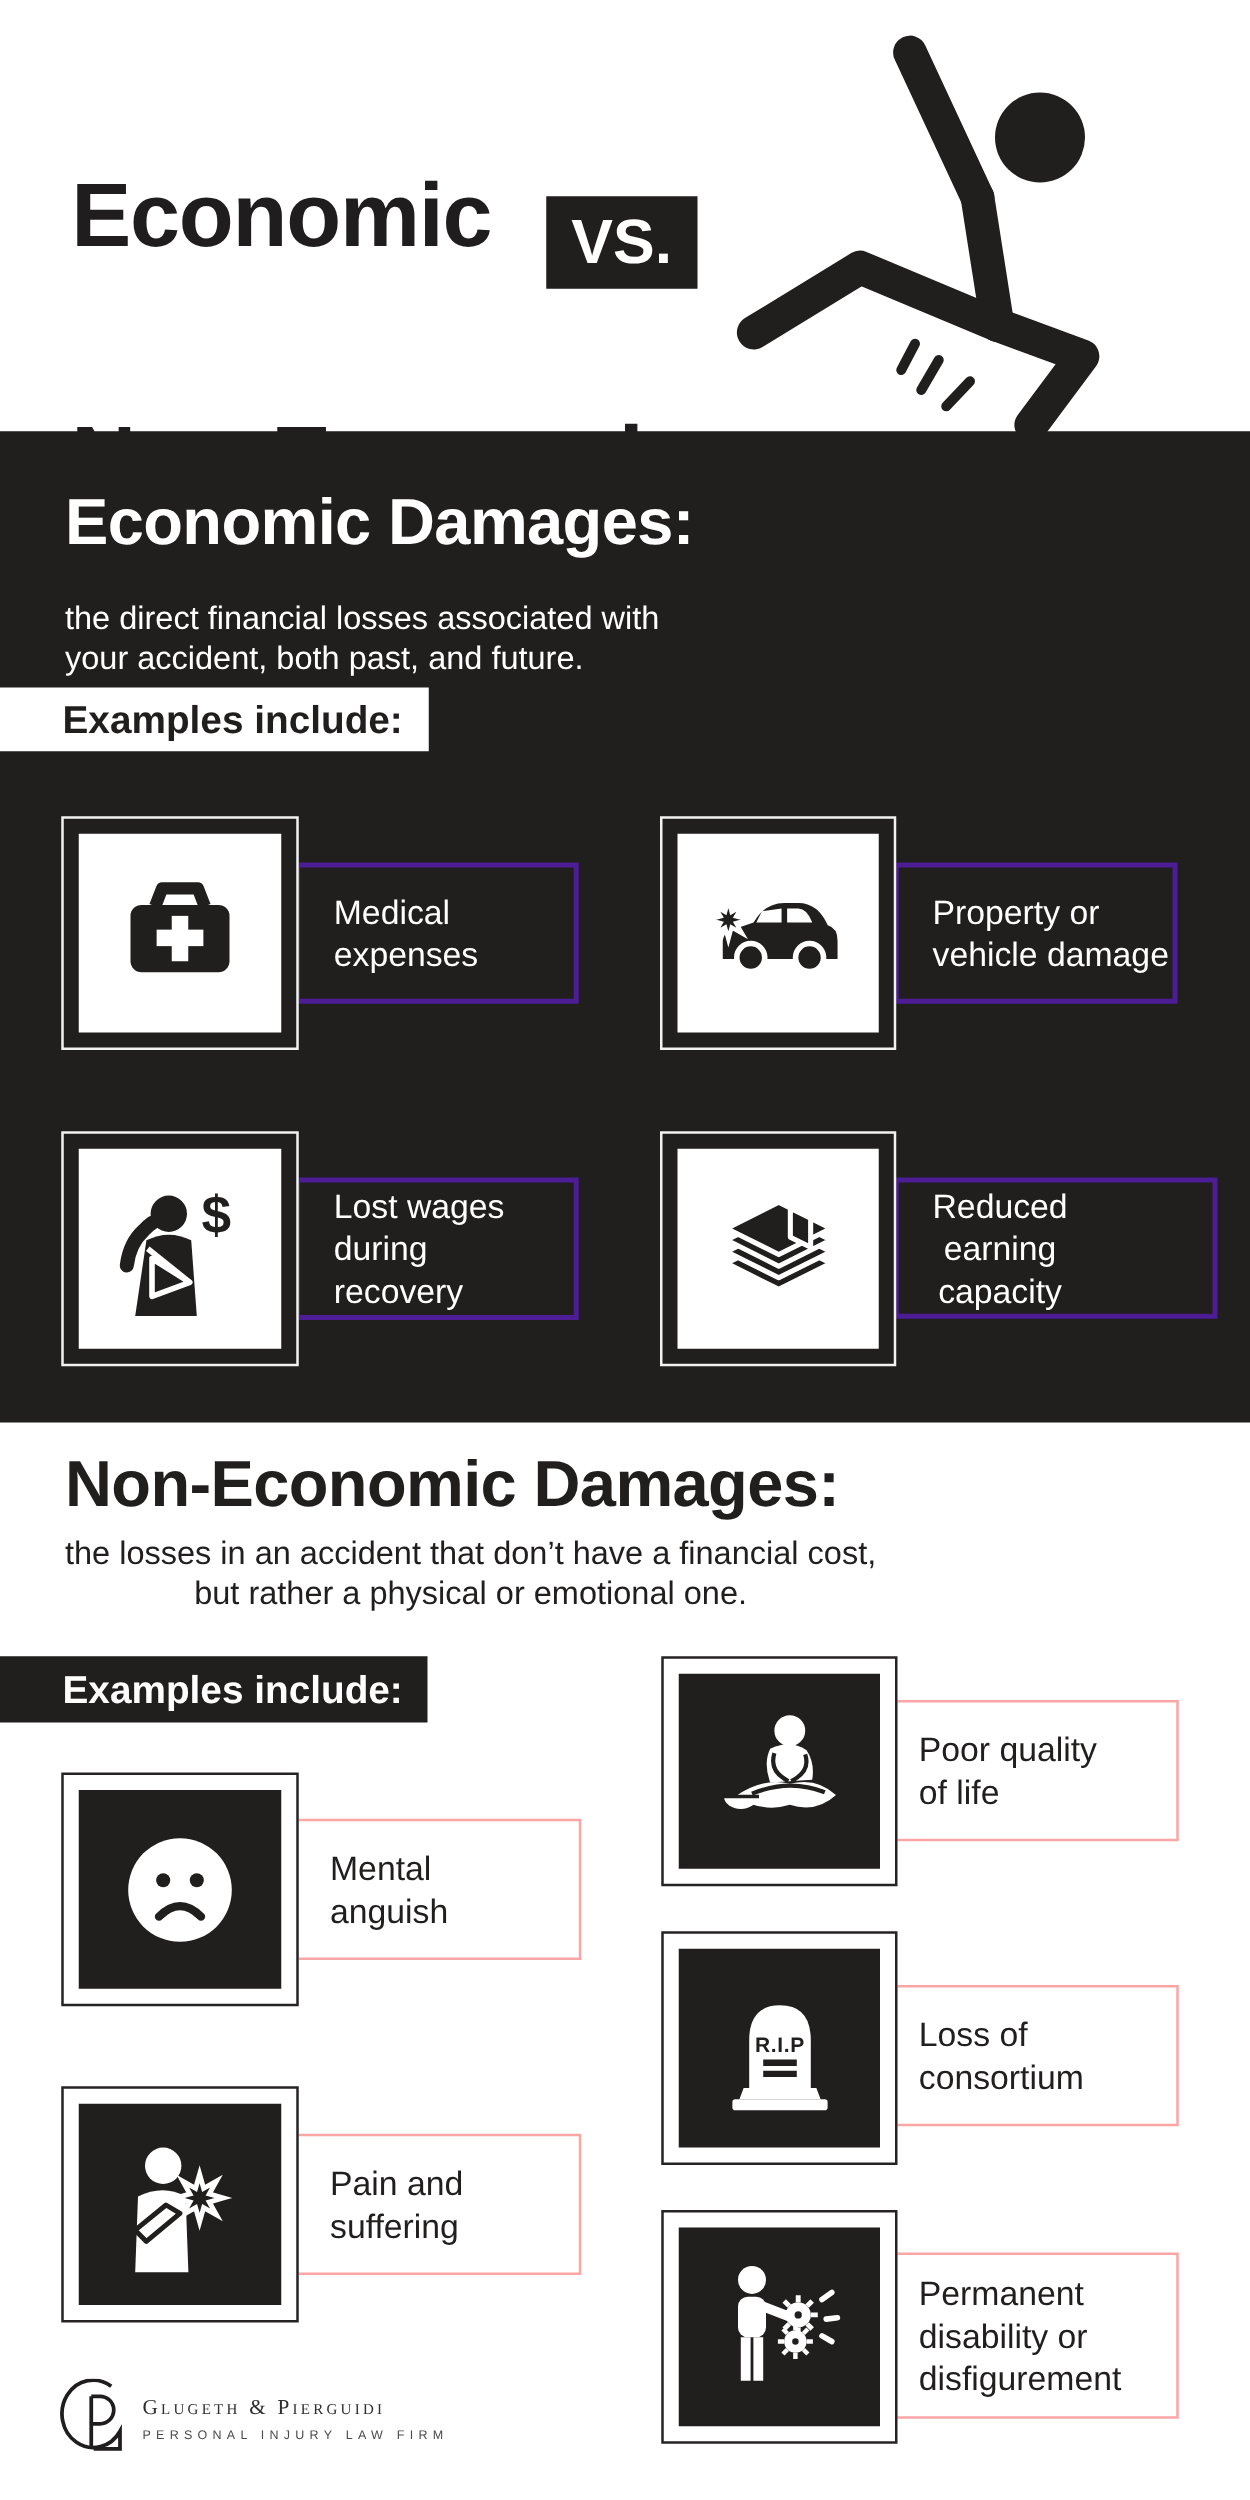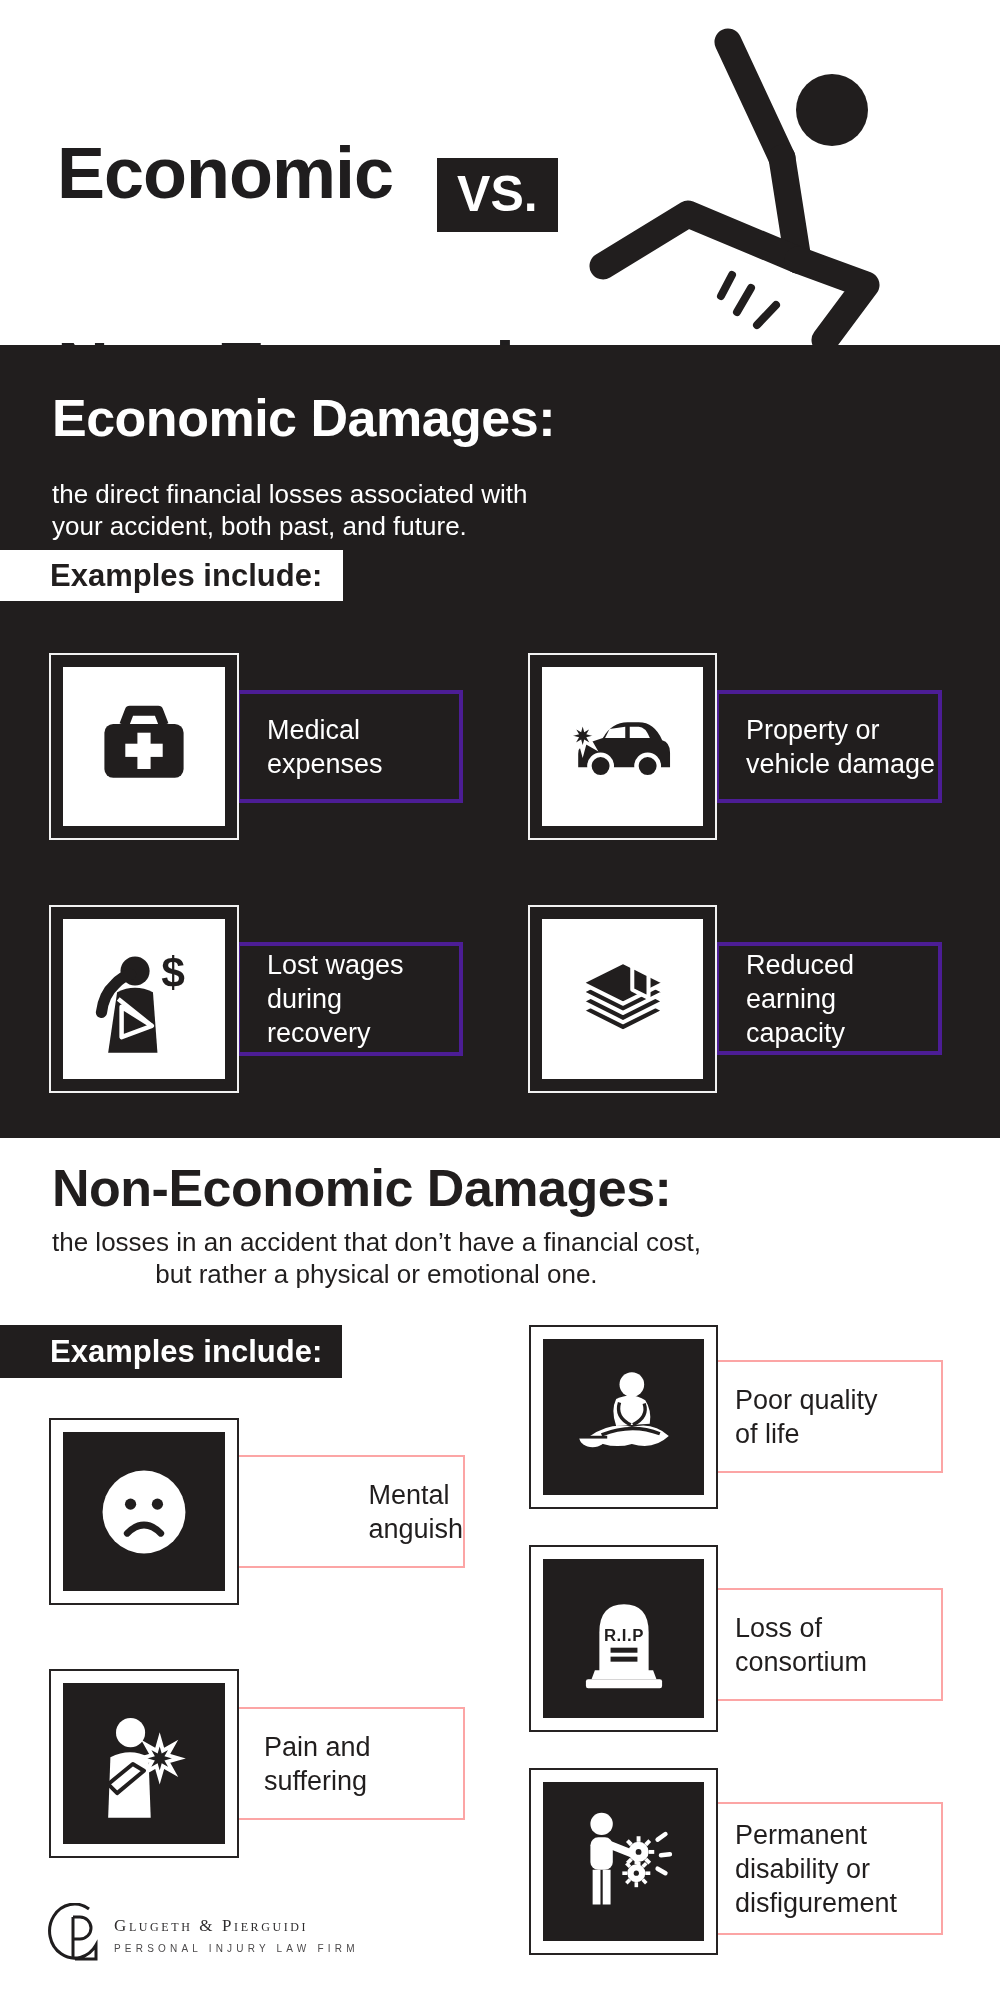--- a/index.html
+++ b/index.html
@@ -131,21 +131,21 @@
         <circle cx="42" cy="25" r="13" fill="#211e1e"></circle>
         <path d="M26,44 Q42,36 58,44 L62,98 L18,98 Z" fill="#211e1e"></path>
         <path d="M12,62 Q14,46 24,37 Q30,30 38,28" fill="none" stroke="#211e1e" stroke-width="10" stroke-linecap="round"></path>
         <line x1="27" y1="50" x2="57" y2="74" stroke="#ffffff" stroke-width="4"></line>
         <path d="M30,57 L57,74 L30,84 Z" fill="none" stroke="#ffffff" stroke-width="4" stroke-linejoin="round"></path>
         <text x="76" y="39" font-size="38" font-weight="700" text-anchor="middle" fill="#211e1e" font-family="Liberation Sans, sans-serif">$</text>
       </svg>
     </div>
   </div>
 
-  <div class="abs labelbox econ" style="left:715px;top:942px;width:227px;height:113px;">
+  <div class="abs labelbox econ" style="left:715px;top:942px;width:259px;height:113px;text-align:center;">
     <span>Reduced
 earning
 capacity</span>
   </div>
   <div class="abs iconbox econ" style="left:528px;top:905px;width:189px;height:188px;">
     <div class="inner">
       <svg width="116" height="116" viewBox="0 0 100 100">
         <g fill="#211e1e" stroke="#ffffff" stroke-width="3.5" stroke-linejoin="round">
           <path d="M50,42 L86,60 L50,78 L14,60 Z"></path>
           <path d="M50,34 L86,52 L50,70 L14,52 Z"></path>
@@ -157,21 +157,21 @@
     </div>
   </div>
 
   <div class="abs h2" style="left:52px;top:1158px;">Non-Economic Damages:</div>
   <div class="abs desc" style="left:52px;top:1226px;text-align:center;">the losses in an accident that don’t have a financial cost,
 but rather a physical or emotional one.</div>
   <div class="abs examples on-light" style="left:0;top:1325px;width:342px;height:53px;">
     <span>Examples include:</span>
   </div>
 
-  <div class="abs labelbox nonecon padL" style="left:236px;top:1455px;width:229px;height:113px;justify-content:flex-end;">
+  <div class="abs labelbox nonecon padL" style="left:236px;top:1455px;width:229px;height:113px;">
     <span>Mental
 anguish</span>
   </div>
   <div class="abs iconbox nonecon" style="left:49px;top:1418px;width:190px;height:187px;">
     <div class="inner">
       <svg width="112" height="112" viewBox="0 0 100 100">
         <circle cx="50" cy="50" r="37" fill="#ffffff"></circle>
         <circle cx="38" cy="43" r="5" fill="#211e1e"></circle>
         <circle cx="62" cy="43" r="5" fill="#211e1e"></circle>
         <path d="M35,69 Q50,54 65,69" stroke="#211e1e" stroke-width="6" fill="none" stroke-linecap="round"></path>

